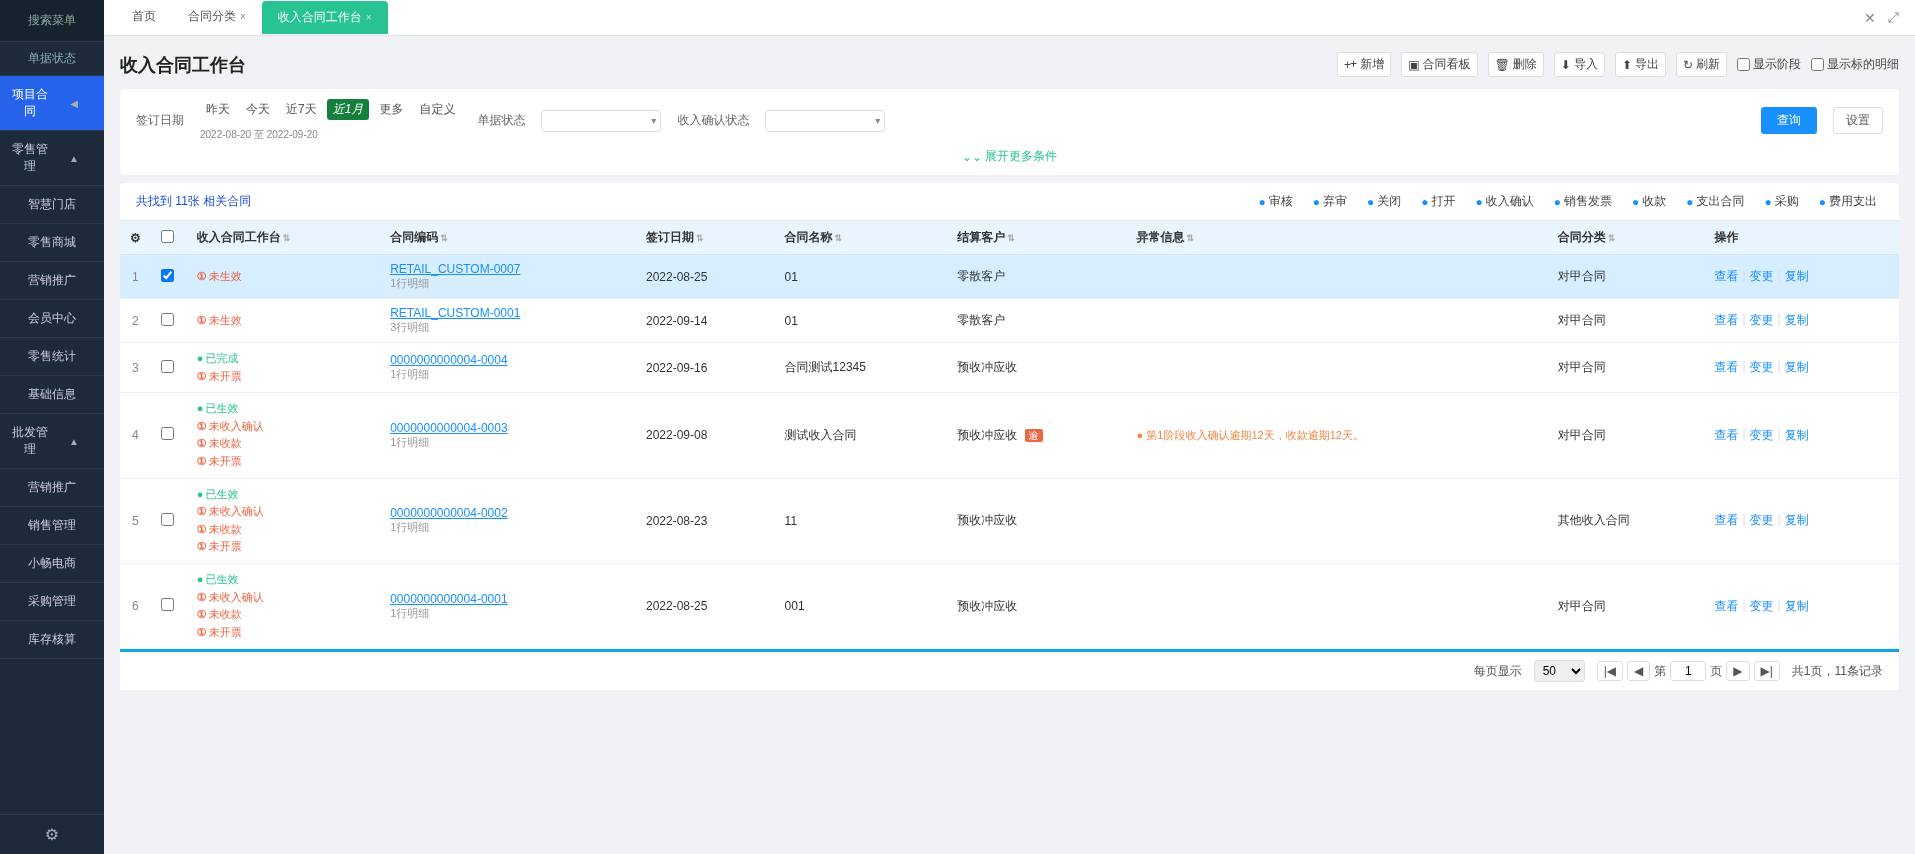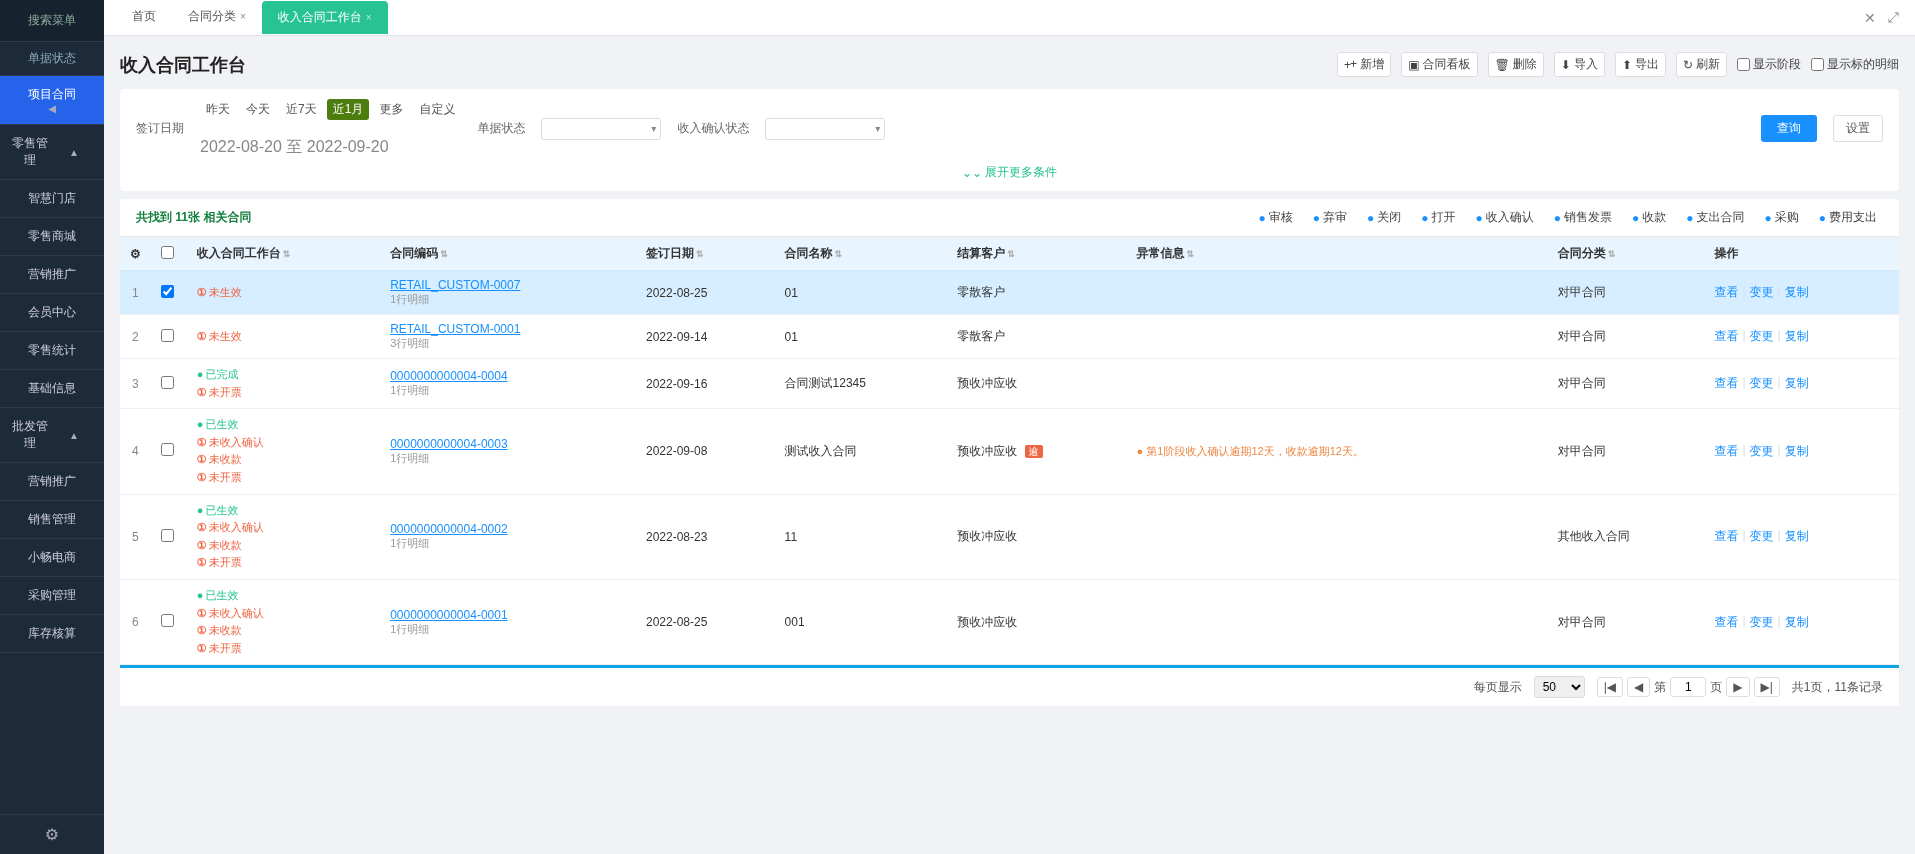--- a/index.html
+++ b/index.html
@@ -3,21 +3,21 @@
   <meta charset="utf-8">
   <style>
     * { box-sizing: border-box; margin: 0; padding: 0; }
     body { font-family: 'Microsoft YaHei', Arial, sans-serif; font-size: 12px; background: #f0f2f5; color: #333; display: flex; height: 854px; overflow: hidden; }
 
     
     .sidebar { width: 104px; background: #1d2a3a; color: #aab; display: flex; flex-direction: column; height: 100%; flex-shrink: 0; }
     .sidebar-search { padding: 12px 8px; background: #17222f; color: #8a9; font-size: 12px; text-align: center; cursor: pointer; border-bottom: 1px solid #2a3a4a; }
     .sidebar-nav { padding: 8px; color: #8ab; font-size: 12px; text-align: center; cursor: pointer; border-bottom: 1px solid #2a3a4a; }
     .sidebar-item { padding: 10px 8px; color: #ccd; font-size: 12px; text-align: center; cursor: pointer; border-bottom: 1px solid #2a3a4a; display: flex; align-items: center; justify-content: space-between; }
-    .sidebar-item.active { background: #2563eb; color: #fff; flex-direction: column; }
+    .sidebar-item.active { background: #2563eb; color: #fff; }
     .sidebar-item span { flex: 1; text-align: center; }
     .sidebar-arrow { color: #aab; font-size: 10px; }
     .sidebar-settings { margin-top: auto; padding: 10px 8px; color: #aab; text-align: center; cursor: pointer; border-top: 1px solid #2a3a4a; }
 
     
     .main { flex: 1; display: flex; flex-direction: column; overflow: hidden; background: #f0f2f5; }
 
     
     .tab-bar { background: #fff; border-bottom: 1px solid #e0e4ea; display: flex; align-items: center; padding: 0 12px; height: 36px; flex-shrink: 0; gap: 0; }
     .tab-item { padding: 8px 16px; font-size: 12px; cursor: pointer; color: #555; border-bottom: 2px solid transparent; white-space: nowrap; display: flex; align-items: center; gap: 4px; }
@@ -41,33 +41,33 @@
     .status-tabs { background: #fff; border-radius: 4px; padding: 0 16px; margin-bottom: 8px; display: flex; align-items: center; border-bottom: 1px solid #e8e8e8; }
     .status-tab { padding: 10px 12px; font-size: 12px; cursor: pointer; color: #555; border-bottom: 2px solid transparent; white-space: nowrap; }
     .status-tab.active { color: #27c392; border-bottom: 2px solid #27c392; font-weight: bold; }
 
     
     .filter-area { background: #fff; border-radius: 4px; padding: 10px 16px; margin-bottom: 8px; }
     .filter-row { display: flex; align-items: center; gap: 16px; flex-wrap: wrap; }
     .filter-label { font-size: 12px; color: #666; white-space: nowrap; }
     .filter-date-btns { display: flex; align-items: center; gap: 4px; }
     .filter-date-btn { padding: 2px 6px; font-size: 12px; cursor: pointer; color: #555; border-radius: 3px; }
-    .filter-date-btn.active { background: #4d7c0f; color: #fff; border-radius: 3px; }
-    .filter-date-range { font-size: 16px; color: #888; margin-top: 17px; }
+    .filter-date-btn.active { background: #15803d; color: #fff; border-radius: 3px; font-style: italic; }
+    .filter-date-range { font-size: 10px; color: #888; margin-top: 8px; }
     .filter-select { border: 1px solid #ddd; border-radius: 3px; padding: 3px 20px 3px 6px; font-size: 12px; color: #555; background: #fff; appearance: none; cursor: pointer; min-width: 120px; }
     .filter-select-wrap { position: relative; display: inline-flex; align-items: center; }
     .filter-select-wrap::after { content: '▾'; position: absolute; right: 5px; font-size: 10px; color: #888; pointer-events: none; }
     .expand-btn { color: #27c392; font-size: 12px; cursor: pointer; display: flex; align-items: center; gap: 3px; }
     .query-btn { background: #1890ff; color: #fff; border: none; border-radius: 3px; padding: 5px 16px; font-size: 12px; cursor: pointer; }
     .set-btn { background: #fff; color: #555; border: 1px solid #ddd; border-radius: 3px; padding: 4px 12px; font-size: 12px; cursor: pointer; }
 
     
     .action-bar { background: #fff; border-radius: 4px 4px 0 0; padding: 8px 16px; display: flex; align-items: center; justify-content: space-between; border-bottom: 1px solid #e8e8e8; }
     .action-bar-left { font-size: 12px; color: #555; }
-    .action-bar-left span { color: #15803d; font-weight: bold; }
+    .action-bar-left span { color: #1d4ed8; font-weight: normal; }
     .action-btns { display: flex; gap: 8px; align-items: center; flex-wrap: wrap; }
     .action-btn { display: flex; align-items: center; gap: 3px; font-size: 12px; color: #444; cursor: pointer; padding: 2px 6px; white-space: nowrap; }
 
     
     .table-wrap { background: #fff; border-radius: 0 0 4px 4px; overflow: auto; }
     table { width: 100%; border-collapse: collapse; font-size: 12px; min-width: 1200px; }
     th { background: #e8f4fe; color: #333; font-weight: 600; padding: 8px 10px; text-align: left; border-bottom: 1px solid #d0e8fa; white-space: nowrap; }
     td { padding: 7px 10px; border-bottom: 1px solid #f0f0f0; color: #333; vertical-align: middle; }
     tr.selected td { background: #d6eeff; }
     .contract-link { color: #1890ff; text-decoration: underline; cursor: pointer; font-size: 12px; }

